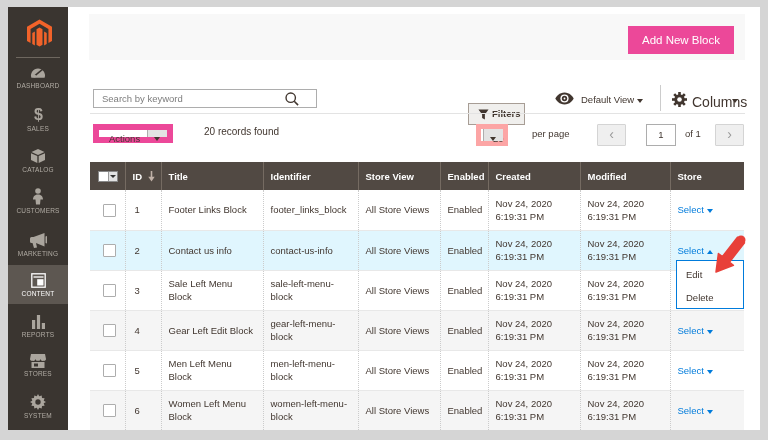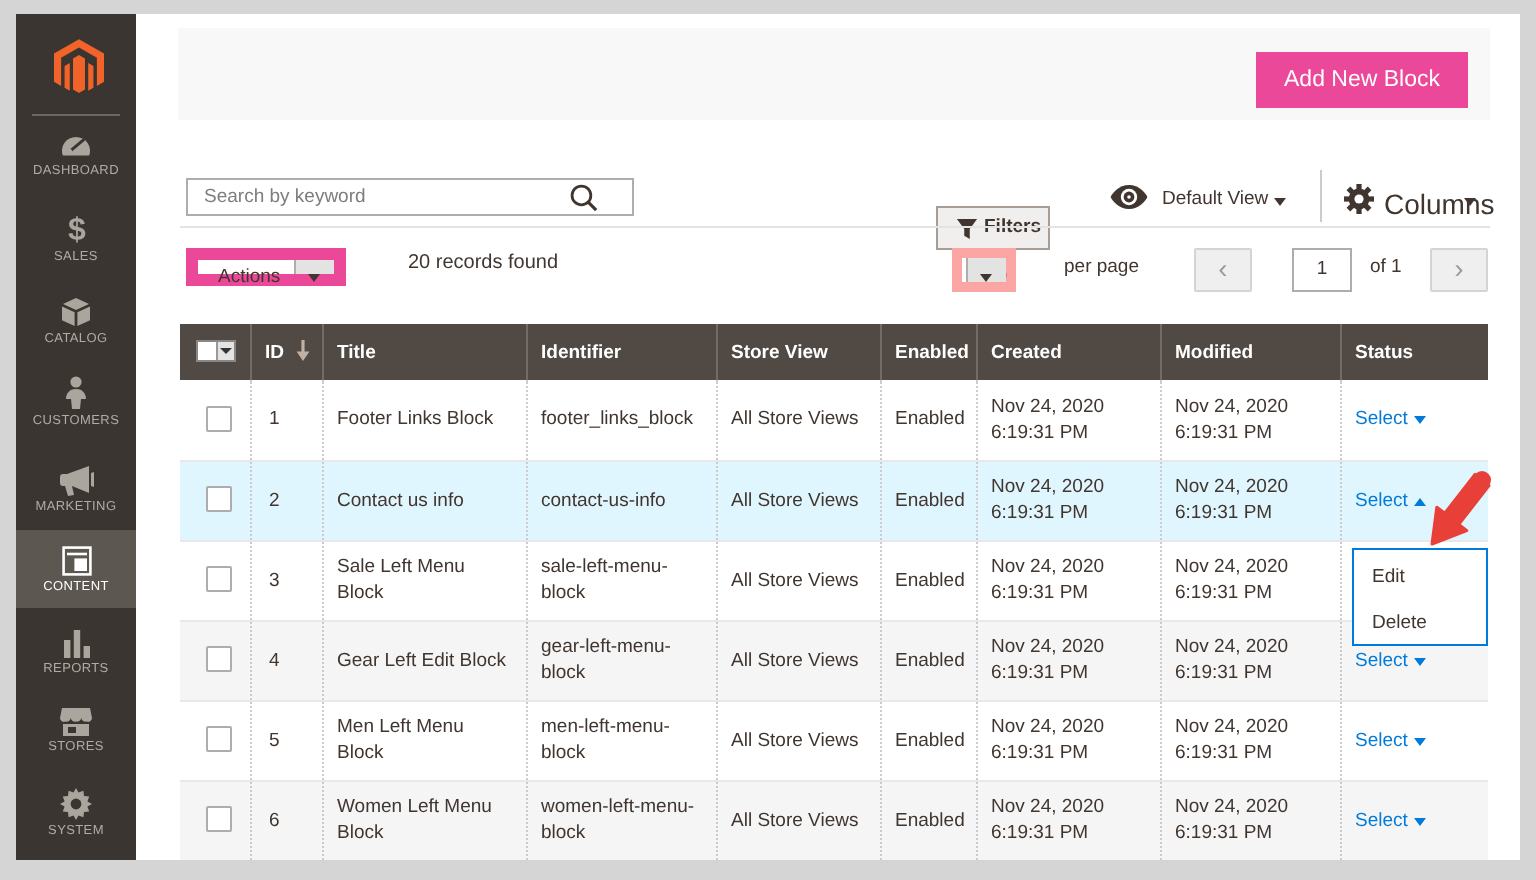--- a/index.html
+++ b/index.html
@@ -36,21 +36,21 @@
   th { background:#514943; color:#fff; font-weight:bold; text-align:left; font-size:9.5px; height:28px; padding:0 7px; white-space:nowrap; overflow:hidden; border-left:1px solid #756b62; }
   th:first-child { border-left:none; }
   td { border-bottom:1px solid #e8e8e8; border-left:1px dotted #ccc; padding:2px 7px; height:40px; vertical-align:middle; line-height:13px; }
   td:first-child { border-left:none; }
   tr.blue td { background:#e0f6fe; }
   tr.alt td { background:#f5f5f5; }
   td.c { }
   .sel-link { color:#007bdb; font-size:9.5px; }
   .cb { display:inline-block; width:13px; height:13px; border:1px solid #adadad; background:#fff; border-radius:1px; margin-left:6px; vertical-align:middle; }
   
-  #ddown { position:absolute; left:668px; top:267px; width:68px; height:49px; background:#fff; border:1px solid #007bdb; font-size:9.5px; color:#41362f; z-index:5; }
+  #ddown { position:absolute; left:668px; top:253px; width:68px; height:49px; background:#fff; border:1px solid #007bdb; font-size:9.5px; color:#41362f; z-index:5; }
 </style>
 </head>
 <body>
 <div id="frame">
   <div id="panel"></div>
   <div id="addbtn">Add New Block</div>
 
   <div id="search">
       <span class="ph">Search by keyword</span>
     <svg width="16" height="16" style="position:absolute;right:16px;top:1px" viewBox="0 0 15 15">
@@ -127,21 +127,21 @@
       <th>ID <svg width="7" height="11" viewBox="0 0 7 11" style="vertical-align:-2px;margin-left:3px;">
                 <line x1="3.5" y1="0" x2="3.5" y2="7" stroke="#c0b1a7" stroke-width="1.6"></line>
                 <path d="M0.3 5.8 L6.7 5.8 L3.5 10.5 Z" fill="#c0b1a7"></path>
               </svg></th>
       <th>Title</th>
       <th>Identifier</th>
       <th>Store View</th>
       <th>Enabled</th>
       <th>Created</th>
       <th>Modified</th>
-      <th>Status</th>
+      <th>Store</th>
     </tr>
     <tr>
       <td><span class="cb"></span></td>
             <td style="padding-left:9px;">1</td>
             <td>Footer Links Block</td>
             <td>footer_links_block</td>
             <td class="c">All Store Views</td>
             <td class="c">Enabled</td>
             <td>Nov 24, 2020<br>6:19:31 PM</td>
             <td>Nov 24, 2020<br>6:19:31 PM</td>

